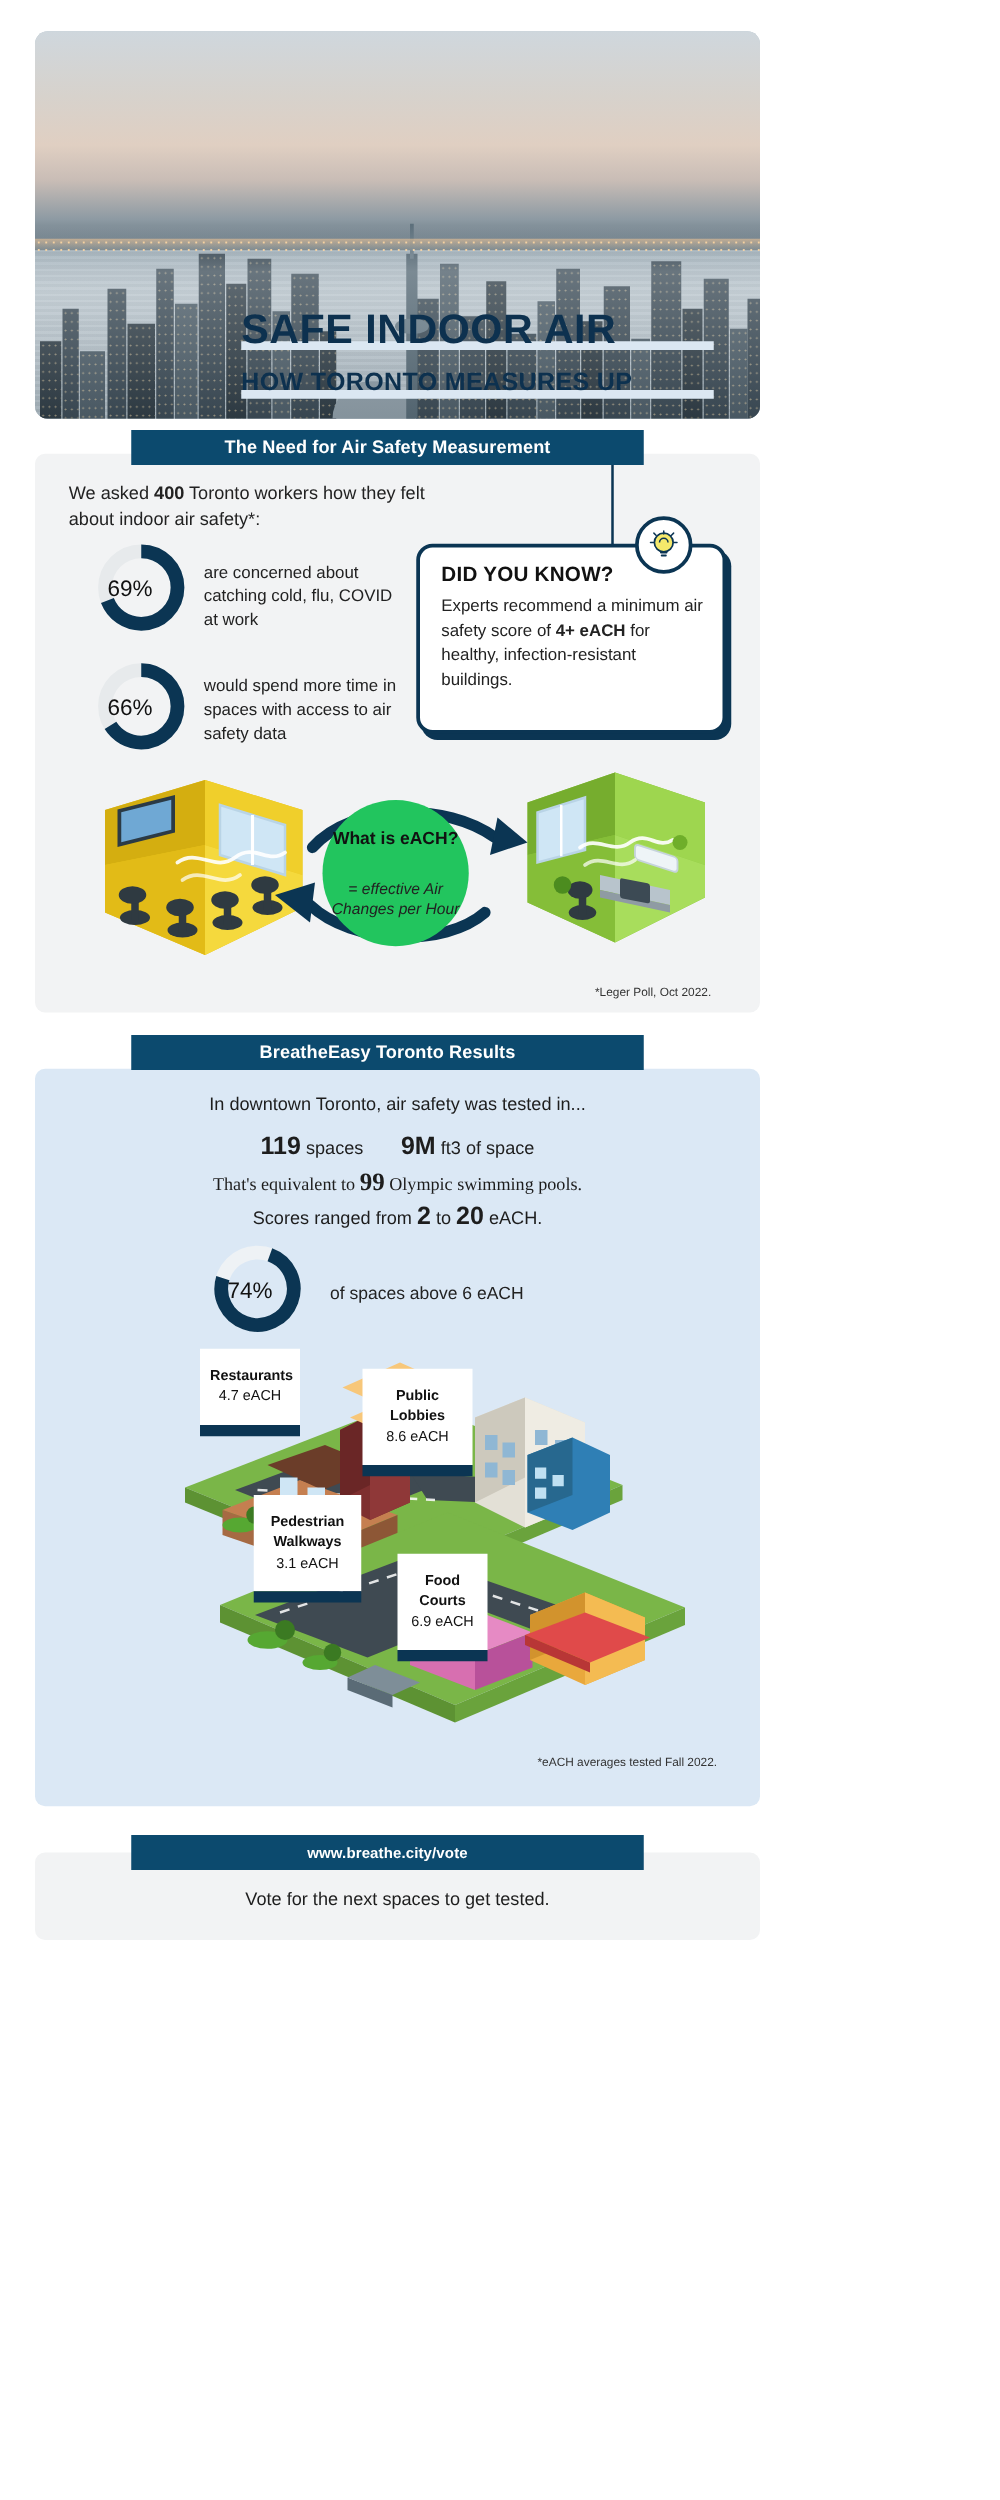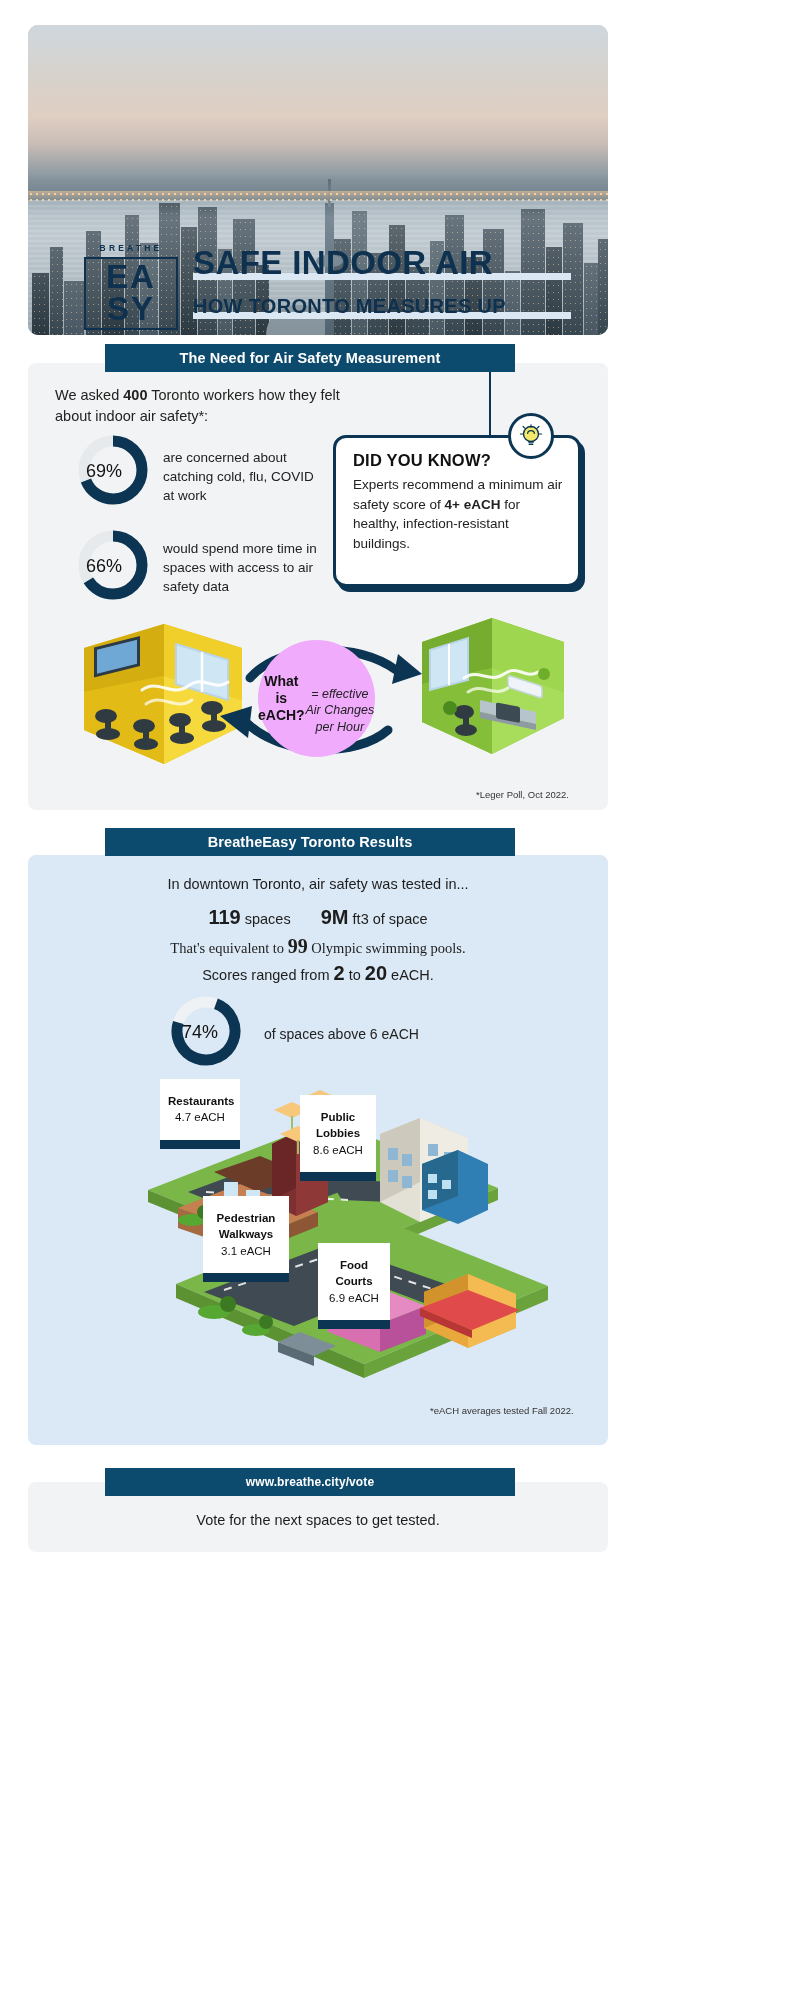--- a/index.html
+++ b/index.html
@@ -111,22 +111,22 @@
     border-radius: 50%; background: #fff; border: 3px solid #0b3553;
     display: flex; align-items: center; justify-content: center;
   }
 
   .footnote { position: absolute; font-size: 9.5px; color: #333; }
 
   
   .room { position: absolute; }
   .whatis {
     position: absolute; left: 258px; top: 640px; width: 117px; height: 117px;
-    border-radius: 50%; background: #f0abfc;
-    display: flex; flex-direction: row; align-items: center; justify-content: center;
+    border-radius: 50%; background: #22c55e;
+    display: flex; flex-direction: column; align-items: center; justify-content: center;
     text-align: center;
   }
   .whatis .q { font-size: 14px; font-weight: 800; color: #111; line-height: 1.2; }
   .whatis .d { font-size: 12.5px; color: #222; line-height: 1.3; margin-top: 24px; font-style: italic; }
 
   
   #sec2 { left: 28px; top: 855px; width: 580px; height: 590px; background: #dbe8f5; }
   #sec2head { left: 105px; top: 828px; width: 410px; }
 
   .r-line { position: absolute; text-align: center; width: 580px; left: 28px;
@@ -187,28 +187,20 @@
       <div class="bldg" style="left:535px;width:20px; height:112px;"></div>
       <div class="bldg l" style="left:556px;width:14px; height:72px;"></div>
       <div class="bldg" style="left:570px;width:12px; height:96px;"></div>
       <div class="cn-tower"></div>
       <div class="cn-pod"></div>
       <div class="cn-spire"></div>
       <div class="shoreline"></div>
     </div>
     <div class="hero-overlay"></div>
 
-    <div class="logo">
-      <div class="logo-top">BREATHE</div>
-      <div class="logo-box">
-        <div class="logo-ea">EA</div>
-        <div class="logo-sy">SY</div>
-      </div>
-
-    </div>
 
     <div class="hero-titles">
       <div class="hero-h1">
         <span class="ul-bar"></span>
         <span class="t">SAFE INDOOR AIR</span>
       </div>
       <div class="hero-h2">
         <span class="ul-bar"></span>
         <span class="t">HOW TORONTO MEASURES UP</span>
       </div>
@@ -440,21 +432,21 @@
       <polygon points="250,282 286,296 286,306 250,292" fill="#5a6b76"></polygon>
       <polygon points="250,282 272,272 308,286 286,296" fill="#7e8e98"></polygon>
     </svg>
   </div>
 
   <div class="callout" style="left:160px; top:1079px; width:80px;">
     <div class="nm">Restaurants</div>
     <div>4.7 eACH</div>
   </div>
 
-  <div class="callout" style="left:300px; top:1095px; width:76px;">
+  <div class="callout" style="left:290px; top:1095px; width:88px;">
     <div class="nm">Public Lobbies</div>
     <div>8.6 eACH</div>
   </div>
 
   <div class="callout" style="left:203px; top:1196px; width:86px;">
     <div class="nm">Pedestrian Walkways</div>
     <div>3.1 eACH</div>
   </div>
 
   <div class="callout" style="left:318px; top:1243px; width:72px;">

